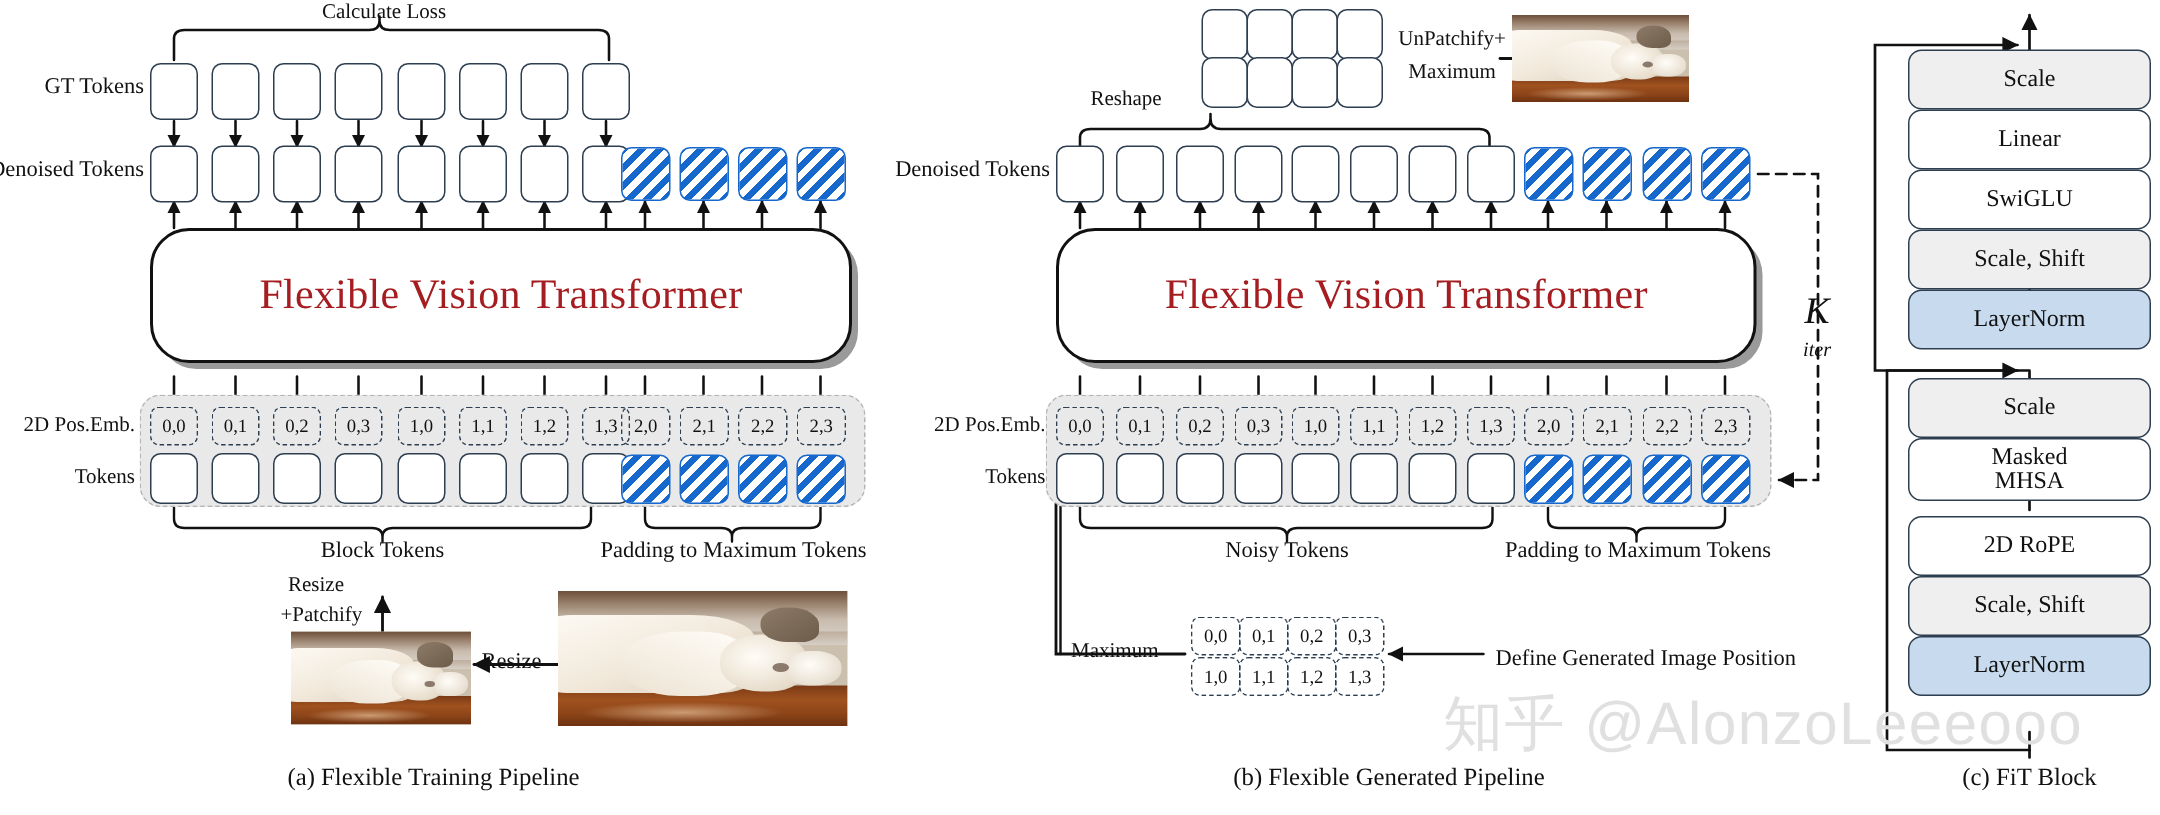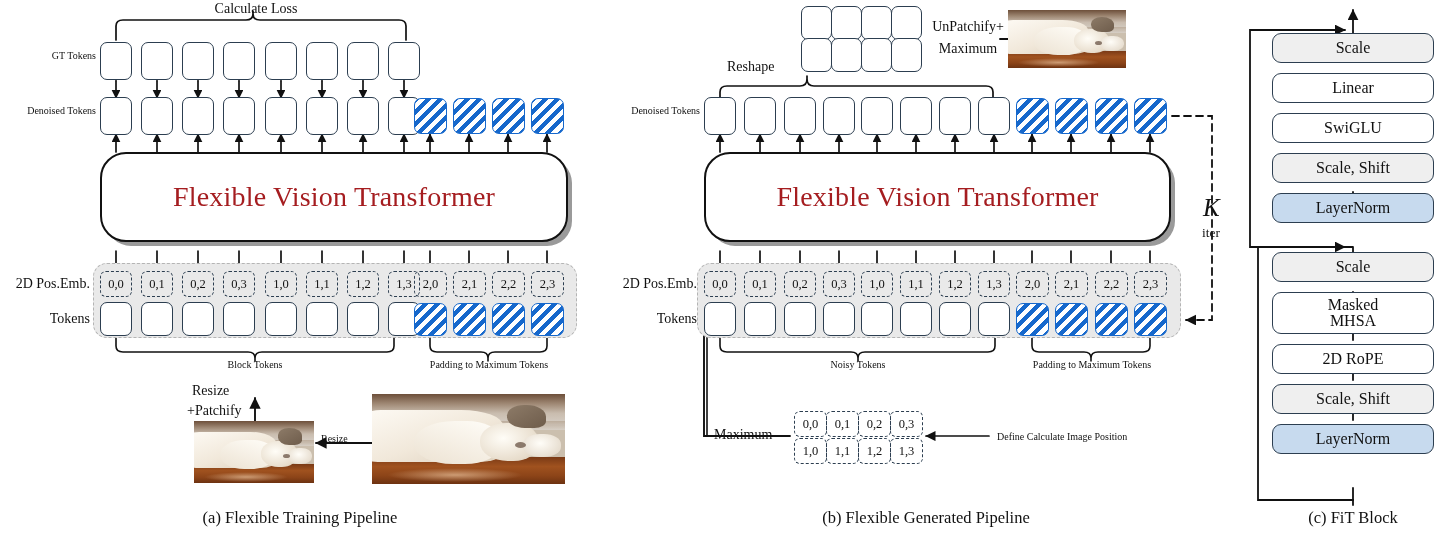--- a/index.html
+++ b/index.html
@@ -13,21 +13,21 @@
 
   
   .lbl{
     position:absolute;font-family:"Liberation Serif","DejaVu Serif",serif;
     color:#111;white-space:nowrap;line-height:1.05;
   }
   .lbl.c{transform:translateX(-50%);text-align:center;}
   .lbl.r{transform:translateX(-100%);text-align:right;}
   .t13{font-size:13.5px;}
   .t14{font-size:14px;}
-  .t15{font-size:10px;}
+  .t15{font-size:15px;}
   .cap{font-size:16.5px;}
   .ital{font-style:italic;}
 
   
   .tok{
     position:absolute;box-sizing:border-box;
     border:1.6px solid #2c3e50;border-radius:7px;background:#fff;
   }
   .tok.hatch{
     border-color:#1668cc;
@@ -54,21 +54,21 @@
     display:flex;align-items:center;justify-content:center;
     box-shadow:5px 5px 0 -1px #9a9a9a;
   }
   .fvt span{
     font-family:"Liberation Serif","DejaVu Serif",serif;
     font-size:28px;color:#a51d20;letter-spacing:.2px;
   }
 
   
   .fitbox{
-    position:absolute;box-sizing:border-box;left:1272px;width:162px;height:30px;
+    position:absolute;box-sizing:border-box;left:1272px;width:162px;height:40px;
     border:1.7px solid #2c3e50;border-radius:9px;background:#fff;
     display:flex;align-items:center;justify-content:center;
     font-size:16px;font-family:"Liberation Serif","DejaVu Serif",serif;color:#111;
     text-align:center;line-height:1.02;
   }
   .fitbox.gray{background:#efefef;}
   .fitbox.blue{background:#c7daee;}
   .fitbox.tall{height:42px;}
 
   
@@ -343,21 +343,21 @@
         <div class="floor"></div>
         <div class="floorglow"></div>
       <div class="fur"></div>
         <div class="fur2"></div>
         <div class="head"></div>
         <div class="ear"></div>
       <div class="paw"></div>
         <div class="nose"></div>
     </div>
 
-    <div class="lbl cap c" style="left:300px;top:509px;">(a) Flexible Training Pipeline</div>
+    <div class="lbl cap c" style="left:289px;top:509px;">(a) Flexible Training Pipeline</div>
   </div>
 
   <div>
 
     <div class="lbl t14" style="left:727px;top:60px;">Reshape</div>
 
     <div>
       <div class="tok" style="left:801px;top:6px;width:31px;height:34px;"></div>
       <div class="tok" style="left:831px;top:6px;width:31px;height:34px;"></div>
       <div class="tok" style="left:861px;top:6px;width:31px;height:34px;"></div>
@@ -399,21 +399,21 @@
       <div class="tok hatch" style="left:1055px;top:98px;width:33px;height:36px;"></div>
       <div class="tok hatch" style="left:1095px;top:98px;width:33px;height:36px;"></div>
       <div class="tok hatch" style="left:1134px;top:98px;width:33px;height:36px;"></div>
     </div>
 
     <div class="fvt" style="left:704px;top:152px;width:467px;height:90px;">
       <span>Flexible Vision Transformer</span>
     </div>
 
     <div class="lbl ital" style="left:1203px;top:195px;font-size:25px;">K</div>
-    <div class="lbl t13" style="left:1202px;top:226px;">iter</div>
+    <div class="lbl t13" style="left:1202px;top:226px;font-style:italic;">iter</div>
 
     <div class="shade" style="left:697px;top:263px;width:482px;height:73px;"></div>
 
     <div class="lbl t14 r" style="left:697px;top:277px;">2D Pos.Emb.</div>
     <div class="lbl t14 r" style="left:697px;top:312px;">Tokens</div>
 
     <div>
       <div class="tok dash" style="left:704px;top:271px;width:32px;height:26px;">0,0</div>
       <div class="tok dash" style="left:744px;top:271px;width:32px;height:26px;">0,1</div>
       <div class="tok dash" style="left:784px;top:271px;width:32px;height:26px;">0,2</div>
@@ -452,21 +452,21 @@
       <div class="tok dash" style="left:794px;top:411px;width:33px;height:26px;">0,0</div>
       <div class="tok dash" style="left:826px;top:411px;width:33px;height:26px;">0,1</div>
       <div class="tok dash" style="left:858px;top:411px;width:33px;height:26px;">0,2</div>
       <div class="tok dash" style="left:890px;top:411px;width:33px;height:26px;">0,3</div>
       <div class="tok dash" style="left:794px;top:438px;width:33px;height:26px;">1,0</div>
       <div class="tok dash" style="left:826px;top:438px;width:33px;height:26px;">1,1</div>
       <div class="tok dash" style="left:858px;top:438px;width:33px;height:26px;">1,2</div>
       <div class="tok dash" style="left:890px;top:438px;width:33px;height:26px;">1,3</div>
     </div>
 
-    <div class="lbl t15" style="left:997px;top:432px;">Define Calculate Image Position</div>
+    <div class="lbl t15" style="left:997px;top:432px;">Define Generated Image Position</div>
 
     <div class="lbl cap c" style="left:926px;top:509px;">(b) Flexible Generated Pipeline</div>
   </div>
 
   <div>
     <div class="fitbox gray" style="top:33px;">Scale</div>
     <div class="fitbox" style="top:73px;">Linear</div>
     <div class="fitbox" style="top:113px;">SwiGLU</div>
     <div class="fitbox gray" style="top:153px;">Scale, Shift</div>
     <div class="fitbox blue" style="top:193px;">LayerNorm</div>
@@ -474,14 +474,15 @@
     <div class="fitbox gray" style="top:252px;">Scale</div>
     <div class="fitbox tall" style="top:292px;white-space:pre-line;">Masked
 MHSA</div>
     <div class="fitbox" style="top:344px;">2D RoPE</div>
     <div class="fitbox gray" style="top:384px;">Scale, Shift</div>
     <div class="fitbox blue" style="top:424px;">LayerNorm</div>
 
     <div class="lbl cap c" style="left:1353px;top:509px;">(c) FiT Block</div>
   </div>
 
+  <div class="wm" style="left:962px;top:455px;">知乎 @AlonzoLeeeooo</div>
 
 </div>
 
 </body></html>

